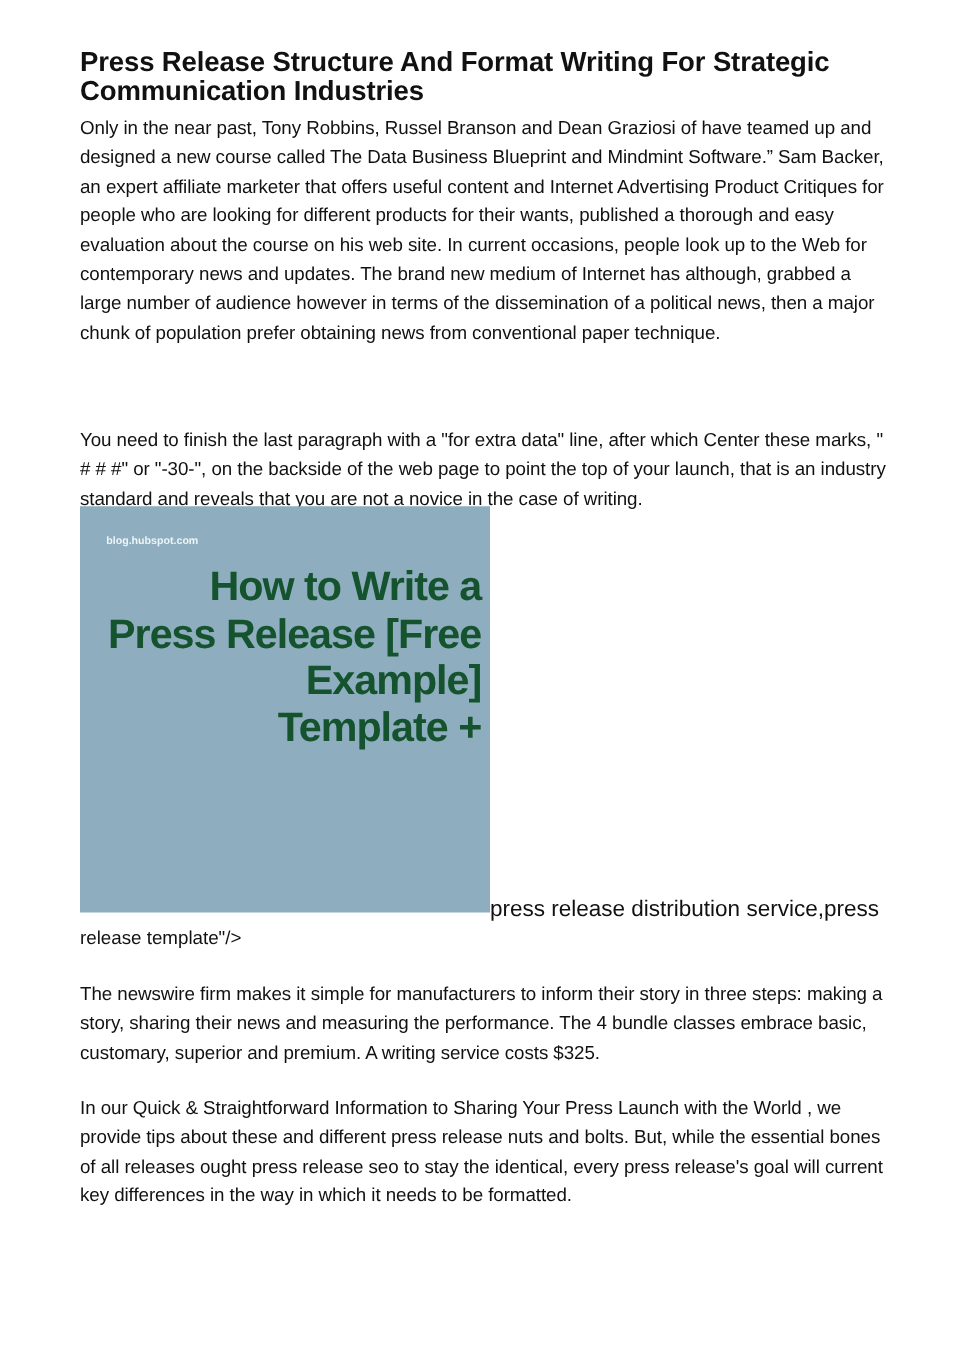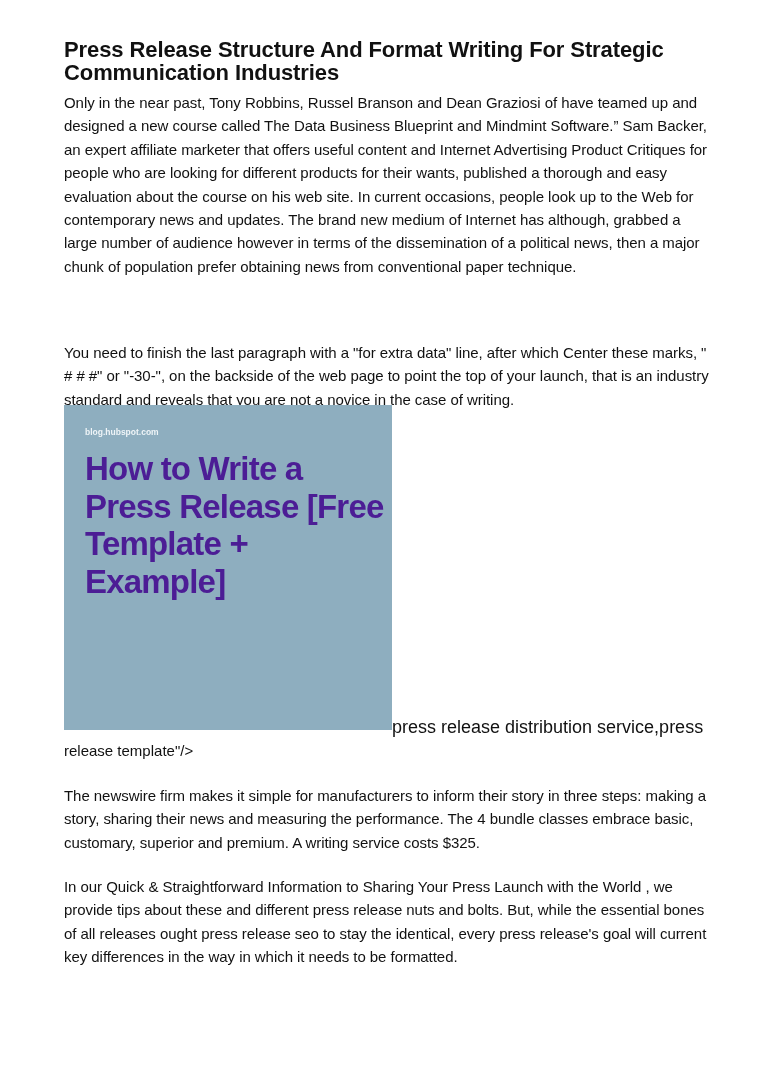--- a/index.html
+++ b/index.html
@@ -56,40 +56,41 @@
       height: 350px;
     }
     .hero-image {
       position: absolute;
       left: 0;
       top: 0;
       width: 328px;
       height: 325px;
       background: #8eaebf;
       overflow: hidden;
+      text-align: right;
     }
     .hero-domain {
       position: absolute;
       left: 21px;
       top: 22px;
       font-size: 8.5px;
       font-weight: bold;
       color: #eef4f7;
       font-family: "Liberation Sans", sans-serif;
     }
     .hero-headline {
       position: absolute;
       left: 21px;
       top: 45px;
       width: 300px;
       font-size: 33px;
       font-weight: bold;
       line-height: 37.5px;
       letter-spacing: -0.8px;
-      color: #4c1d95;
+      color: #14532d;
       font-family: "Liberation Sans", sans-serif;
     }
     .hero-headline span {
       display: block;
       white-space: nowrap;
     }
     .caption-inline {
       position: absolute;
       left: 328px;
       top: 311px;
@@ -118,22 +119,22 @@
   <p class="para p1">Only in the near past, Tony Robbins, Russel Branson and Dean Graziosi of have teamed up and designed a new course called The Data Business Blueprint and Mindmint Software.” Sam Backer, an expert affiliate marketer that offers useful content and Internet Advertising Product Critiques for people who are looking for different products for their wants, published a thorough and easy evaluation about the course on his web site. In current occasions, people look up to the Web for contemporary news and updates. The brand new medium of Internet has although, grabbed a large number of audience however in terms of the dissemination of a political news, then a major chunk of population prefer obtaining news from conventional paper technique.</p>
 
   <p class="para p2">You need to finish the last paragraph with a "for extra data" line, after which Center these marks, " # # #" or "-30-", on the backside of the web page to point the top of your launch, that is an industry standard and reveals that you are not a novice in the case of writing.</p>
 
   <div class="figure-block">
     <div class="hero-image">
       <div class="hero-domain">blog.hubspot.com</div>
       <div class="hero-headline">
         <span>How to Write a</span>
         <span>Press Release [Free</span>
+        <span>Example]</span>
         <span>Template +</span>
-        <span>Example]</span>
       </div>
     </div>
     <span class="caption-inline">press release distribution service,press</span>
     <span class="caption-cont">release template"/&gt;</span>
   </div>
 
   <p class="para p3">The newswire firm makes it simple for manufacturers to inform their story in three steps: making a story, sharing their news and measuring the performance. The 4 bundle classes embrace basic, customary, superior and premium. A writing service costs $325.</p>
 
   <p class="para p4">In our Quick &amp; Straightforward Information to Sharing Your Press Launch with the World , we provide tips about these and different press release nuts and bolts. But, while the essential bones of all releases ought press release seo to stay the identical, every press release's goal will current key differences in the way in which it needs to be formatted.</p>
 

